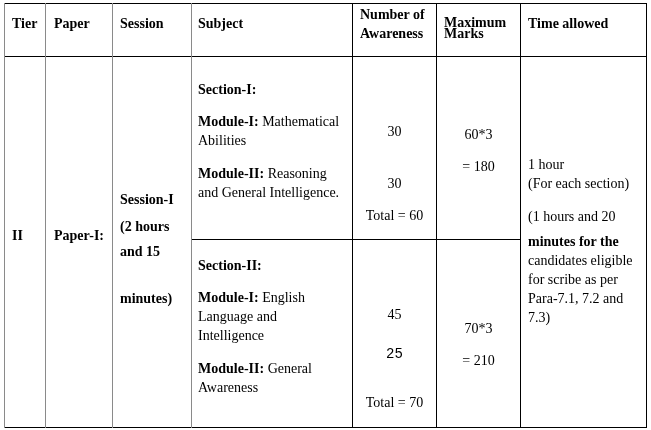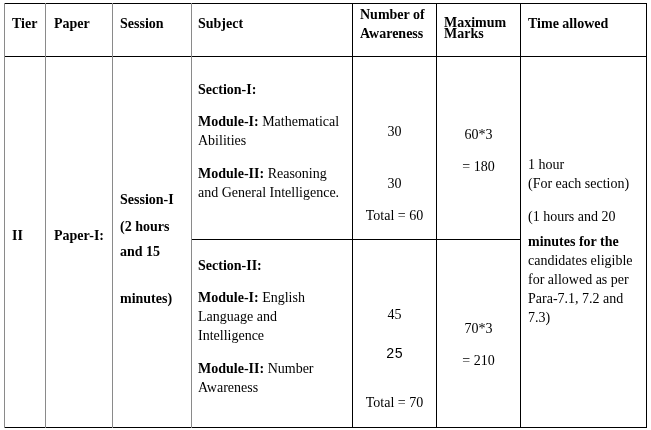--- a/index.html
+++ b/index.html
@@ -59,31 +59,31 @@
   <div class="txt c" style="left:353px;width:83px;top:174px;">30</div>
   <div class="txt c" style="left:353px;width:83px;top:206px;">Total = 60</div>
 
   <div class="txt c" style="left:437px;width:83px;top:125px;">60*3</div>
   <div class="txt c" style="left:437px;width:83px;top:157px;">= 180</div>
 
   <div class="txt b" style="left:198px;top:256px;">Section-II:</div>
   <div class="txt" style="left:198px;top:288px;"><span class="b">Module-I:</span><span> English</span></div>
   <div class="txt" style="left:198px;top:307px;">Language and</div>
   <div class="txt" style="left:198px;top:326px;">Intelligence</div>
-  <div class="txt" style="left:198px;top:359px;"><span class="b">Module-II:</span><span> Number</span></div>
+  <div class="txt" style="left:198px;top:359px;"><span class="b">Module-II:</span><span> General</span></div>
   <div class="txt" style="left:198px;top:378px;">Awareness</div>
 
   <div class="txt c" style="left:353px;width:83px;top:305px;">45</div>
   <div class="txt c" style="left:353px;width:83px;top:345px;font-family:Liberation Mono, monospace;">25</div>
   <div class="txt c" style="left:353px;width:83px;top:393px;">Total = 70</div>
 
   <div class="txt c" style="left:437px;width:83px;top:319px;">70*3</div>
   <div class="txt c" style="left:437px;width:83px;top:351px;">= 210</div>
 
   <div class="txt" style="left:528px;top:155px;">1 hour</div>
   <div class="txt" style="left:528px;top:174px;">(For each section)</div>
   <div class="txt" style="left:528px;top:207px;">(1 hours and 20</div>
   <div class="txt" style="left:528px;top:232px;font-weight:bold;">minutes for the</div>
   <div class="txt" style="left:528px;top:251px;">candidates eligible</div>
-  <div class="txt" style="left:528px;top:270px;">for allowed as per</div>
+  <div class="txt" style="left:528px;top:270px;">for scribe as per</div>
   <div class="txt" style="left:528px;top:289px;">Para-7.1, 7.2 and</div>
   <div class="txt" style="left:528px;top:308px;">7.3)</div>
 </div>
 
 </body></html>

